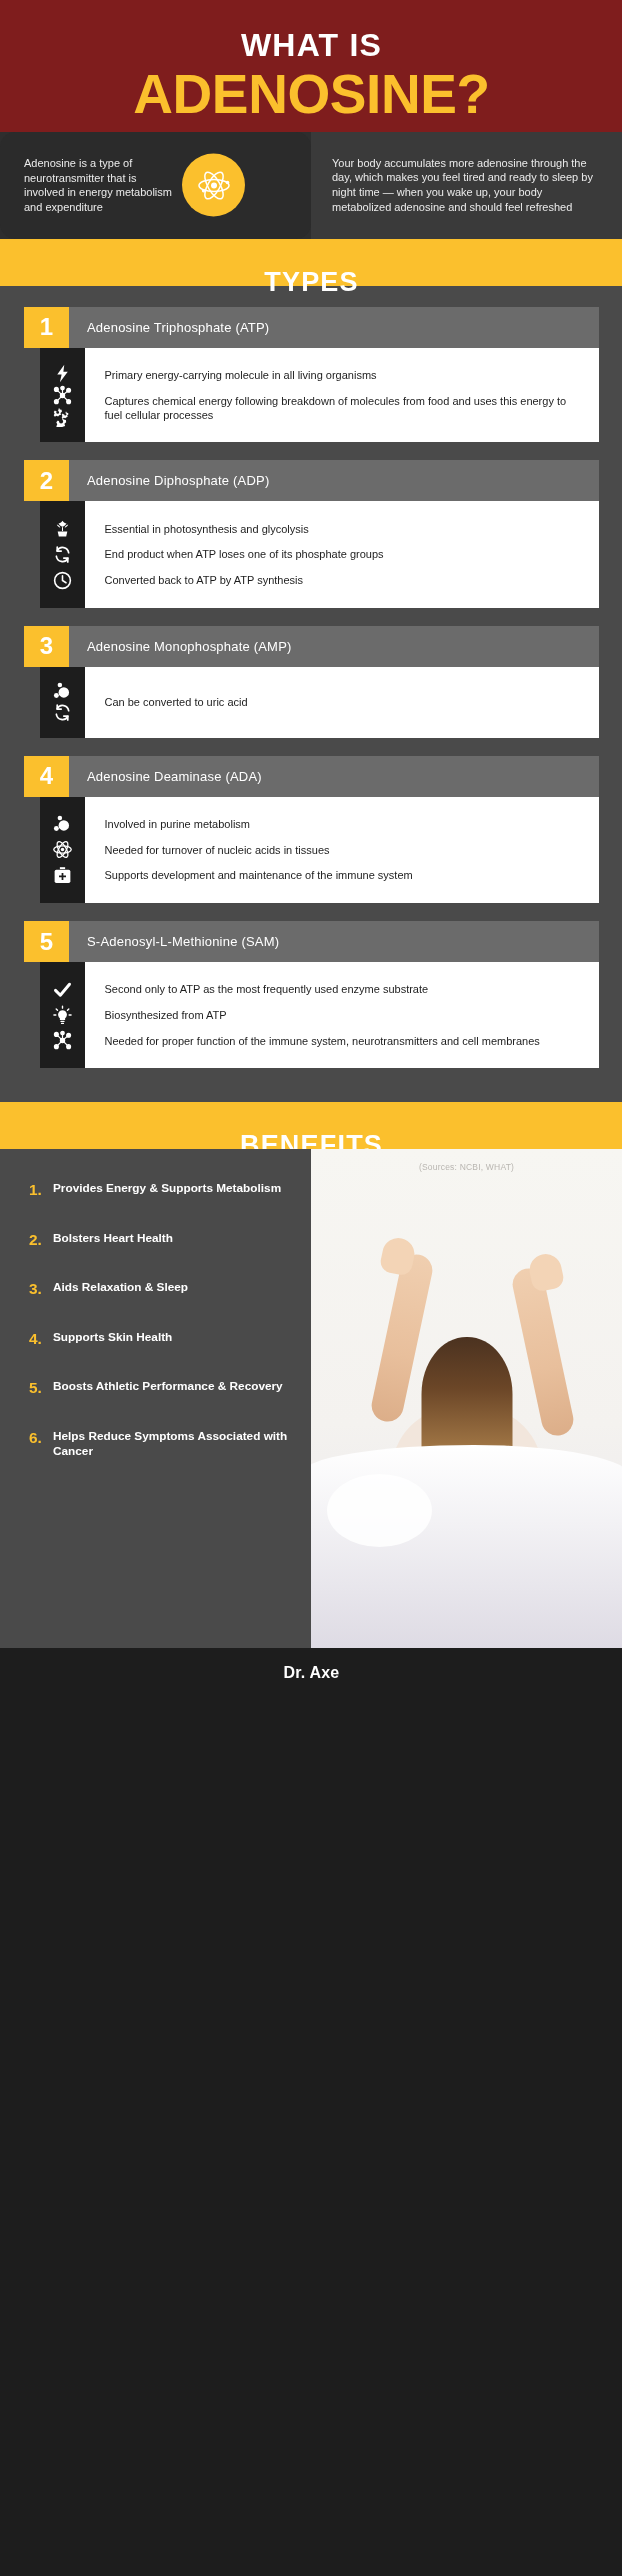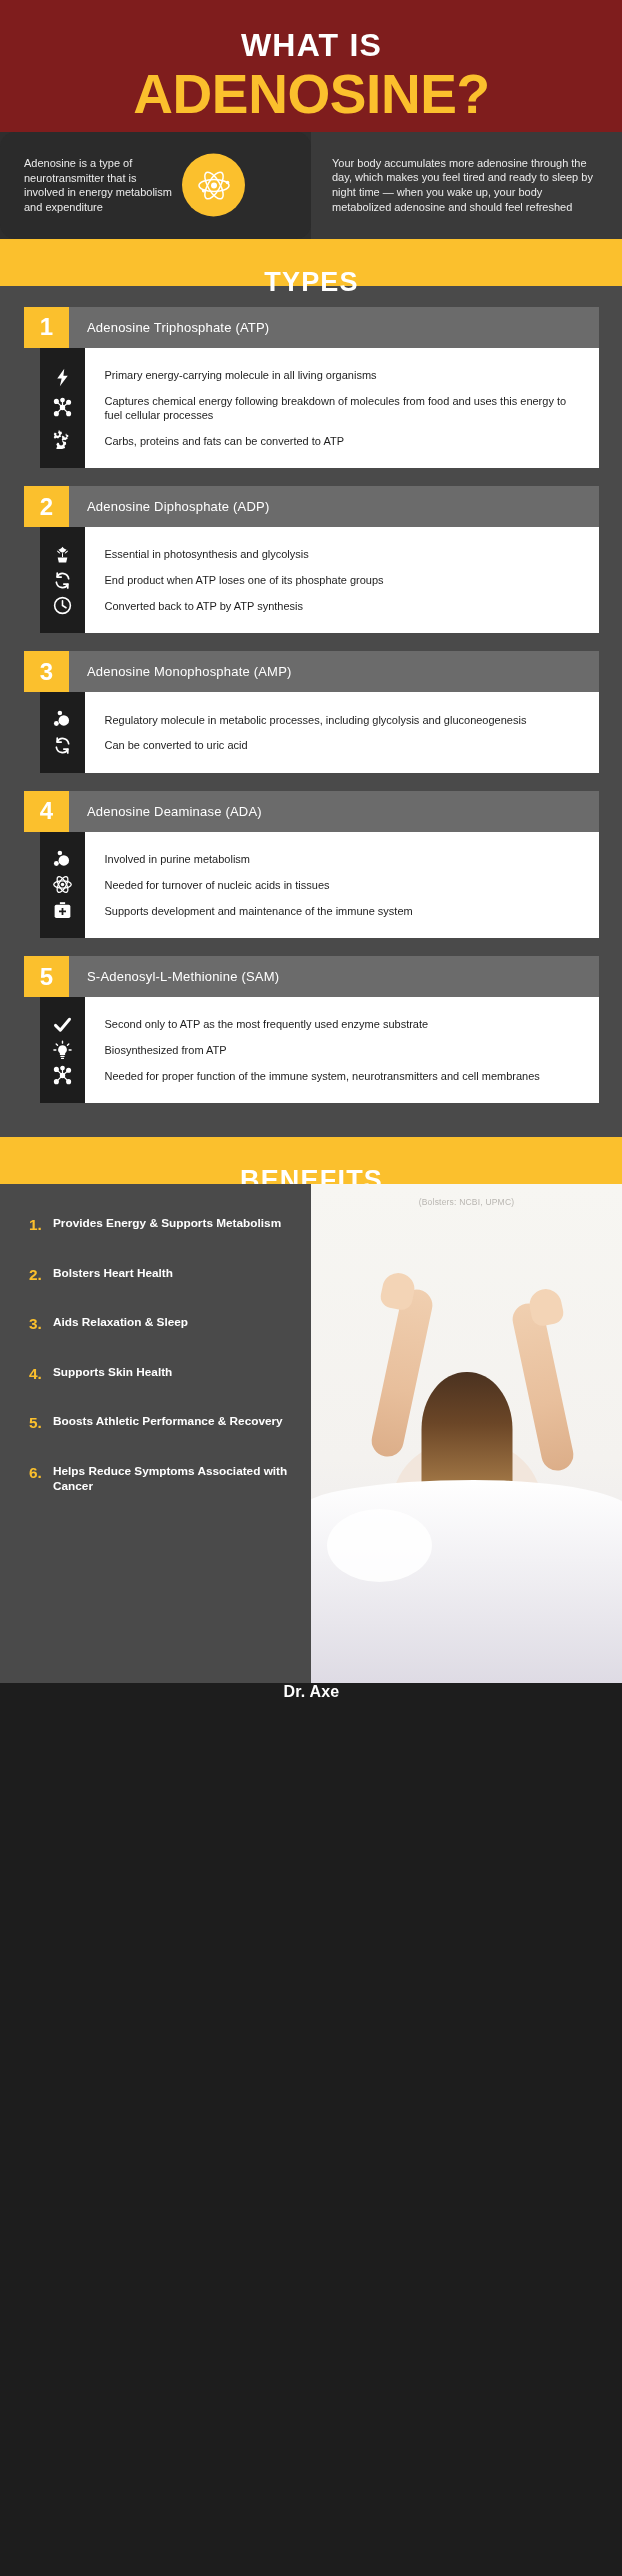--- a/index.html
+++ b/index.html
@@ -287,20 +287,21 @@
     width:105px; height:73px;
     background:rgba(255,255,255,0.85);
     border-radius:50%;
   }
 
   
   .footer {
     background:#1d1d1d;
     height:49px;
     display:flex;
+    align-items:center;
     justify-content:center;
   }
   .footer span {
     color:#ffffff;
     font-size:16px;
     font-weight:bold;
     letter-spacing:0.2px;
   }
 </style>
 </head>
@@ -370,21 +371,20 @@
               <path d="M16 6l.8 1.6 1.7.3.2 1.7-1.3 1.1.5 1.7-1.7.6-1 1.1-1.6-.7-1.4 1-1.1-1.4.8-1.5-.8-1.5 1.1-1.4 1.4 1 1.6-.8z"></path>
               <circle cx="15.2" cy="9.6" r="1.3" fill="#1d1d1d"></circle>
               <path d="M12 13l1.3 2.4 2.6.5.3 2.7-2 1.7.8 2.5-2.7.8-1.5 1.4-2.2-1-2.2 1.4-1.5-2.1 1.1-2.4-1.1-2.4 1.8-1.9 2.3 1.3 2.6-1z"></path>
               <circle cx="10.4" cy="17.6" r="2.3" fill="#1d1d1d"></circle>
             </svg>
           </span>
         </div>
         <ul class="bullets">
           <li>Primary energy-carrying molecule in all living organisms</li>
           <li>Captures chemical energy following breakdown of molecules from food and uses this energy to fuel cellular processes</li>
-          <li>Carbs, proteins and fats can be converted to ATP</li>
         </ul>
       </div>
     </div>
 
     <div class="type-card">
       <div class="type-head">
         <div class="type-num">2</div>
         <div class="type-title">Adenosine Diphosphate (ADP)</div>
       </div>
       <div class="type-body">
@@ -438,21 +438,20 @@
           <span class="ic">
             <svg viewBox="0 0 24 24" fill="none" stroke="#ffffff" stroke-width="2" stroke-linecap="round">
               <path d="M19 10a7 7 0 0 0-13-2.6"></path>
               <path d="M5 14a7 7 0 0 0 13 2.6"></path>
               <path d="M6 3.5V8H10.5"></path>
               <path d="M18 20.5V16H13.5"></path>
             </svg>
           </span>
         </div>
         <ul class="bullets">
-          <li>Regulatory molecule in metabolic processes, including glycolysis and gluconeogenesis</li>
           <li>Can be converted to uric acid</li>
         </ul>
       </div>
     </div>
 
     <div class="type-card">
       <div class="type-head">
         <div class="type-num">4</div>
         <div class="type-title">Adenosine Deaminase (ADA)</div>
       </div>
@@ -559,21 +558,21 @@
         <span class="ben-num">5.</span>
         <span class="ben-text">Boosts Athletic Performance &amp; Recovery</span>
       </div>
       <div class="ben-item">
         <span class="ben-num">6.</span>
         <span class="ben-text">Helps Reduce Symptoms Associated with Cancer</span>
       </div>
     </div>
 
     <div class="ben-right">
-      <div class="sources">(Bolsters: NCBI, UPMC)</div>
+      <div class="sources">(Sources: NCBI, WHAT)</div>
       <div class="photo">
         <div class="fist left"></div>
         <div class="fist right"></div>
         <div class="arm left"></div>
         <div class="arm right"></div>
         <div class="shoulder"></div>
         <div class="hair"></div>
         <div class="sheet"></div>
       </div>
     </div>

